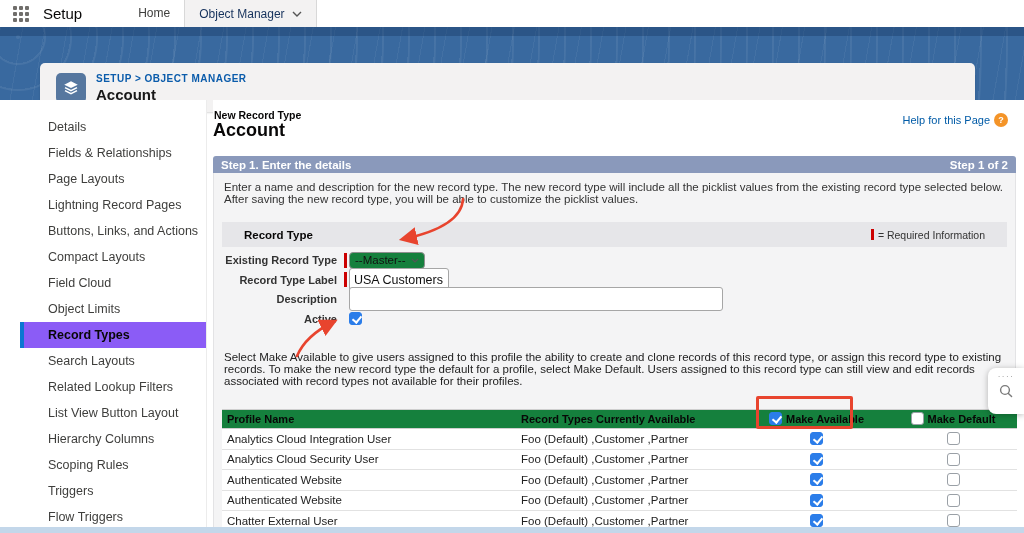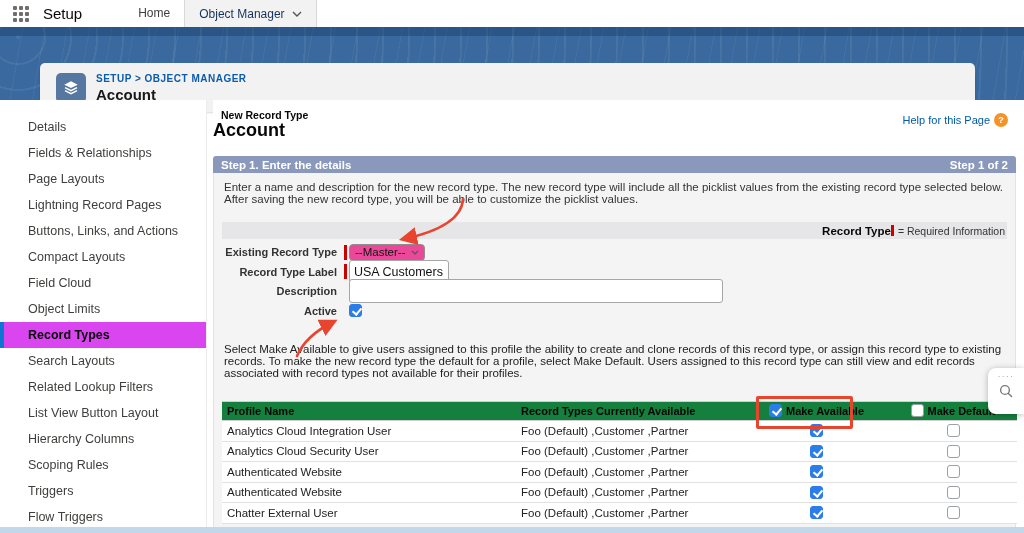--- a/index.html
+++ b/index.html
@@ -20,47 +20,47 @@
     background-image:repeating-radial-gradient(circle at 18px 10px, rgba(255,255,255,.07) 0 1.5px, transparent 2.5px 26px),
                      repeating-linear-gradient(100deg, rgba(255,255,255,.05) 0 1px, transparent 1px 22px); }
   .blue-band .darker { position:absolute; top:0; left:0; width:100%; height:9px; background:rgba(18,48,92,.35); }
   .banner-card { position:absolute; top:36px; left:8px; width:935px; height:49px; background:#f3f2f2; border-radius:5px; display:flex; align-items:center; padding-left:16px; gap:10px; box-shadow:0 1px 2px rgba(0,0,0,.15);margin-left:32px; }
   .obj-icon { width:30px; height:30px; border-radius:5px; background:#56779f; display:flex; align-items:center; justify-content:center; }
   .crumb { font-size:10px; font-weight:bold; letter-spacing:.5px; color:#0b5cab; margin-bottom:2px; }
   .banner-title { font-size:15px; font-weight:bold; color:#181818; }
 
   
   .sidebar { position:absolute; top:100px; left:0; width:207px; height:427px; background:#fff; border-right:1px solid #ececec; padding-top:14px; }
-  .side-item { height:26px; line-height:26px; padding-left:28px; font-size:12.5px; color:#3e3e3c; cursor:pointer; white-space:nowrap; }
-  .side-item.selected { background:#d946ef; border-left:4px solid #0b77d2; padding-left:24px; font-weight:bold; color:#080707; }
+  .side-item { height:26px; line-height:26px; padding-left:28px; font-size:12.5px; color:#3e3e3c; cursor:pointer; white-space:nowrap;margin-left:20px; }
+  .side-item.selected { background:#8b5cf6; border-left:4px solid #0b77d2; padding-left:24px; font-weight:bold; color:#080707; }
 
   
   .main { position:absolute; top:100px; left:213px; width:803px; height:427px; background:#fff; }
-  .eyebrow { position:absolute; top:9px; left:8px; font-size:10.5px; font-weight:bold; color:#080707; }
+  .eyebrow { position:absolute; top:9px; left:1px; font-size:10.5px; font-weight:bold; color:#080707; }
   .page-title { position:absolute; top:20px; left:0; font-size:18px; font-weight:bold; color:#080707; }
   .help-wrap { position:absolute; top:13px; right:8px; display:flex; align-items:center; gap:4px; }
   .help-link { font-size:11px; color:#015ba7; text-decoration:none; cursor:pointer; }
   .help-q { width:14px; height:14px; border-radius:50%; background:#f49428; color:#fff; font-size:9px; font-weight:bold; text-align:center; line-height:14px; }
 
   .step-box { position:absolute; top:56px; left:0; width:803px; }
   .step-head { height:17px; background:#8a99bb; border-radius:3px 3px 0 0; color:#fff; font-size:11.5px; font-weight:bold; display:flex; justify-content:space-between; align-items:center; padding:0 8px; }
   .step-body { background:#f4f4f5; border:1px solid #e3e3e5; border-top:none; padding:7px 8px 40px 8px; }
   .step-desc { font-size:11.5px; line-height:12px; color:#333; margin:1px 2px 17px 2px; }
 
-  .sub-head { height:17px; background:#e6e6e9; display:flex; justify-content:flex-end; align-items:center; padding:0 2px; }
+  .sub-head { height:25px; background:#e6e6e9; display:flex; justify-content:space-between; align-items:center; padding:0 22px; }
   .sub-title { font-size:11.5px; font-weight:bold; color:#080707; }
   .req-note { display:flex; align-items:center; gap:4px; font-size:10.5px; color:#333; }
   .req-bar { display:inline-block; width:3px; height:11px; background:#c00; }
 
   .form { margin-top:5px; }
   .frow { display:flex; align-items:center; height:16px; margin-bottom:3.5px; }
   .flabel { width:122px; text-align:right; padding-right:7px; font-size:11px; font-weight:bold; color:#333; white-space:nowrap; }
   .req-slot { width:5px; display:flex; justify-content:flex-start; }
   .req-slot .req-bar { height:15px; }
-  .sel { display:inline-flex; align-items:center; gap:6px; height:17px; border:1px solid #8f8f8f; border-radius:4px; background:#ec4899; padding:0 5px; font-size:11.5px; color:#111; cursor:pointer; }
+  .sel { display:inline-flex; align-items:center; gap:6px; height:17px; border:1px solid #8f8f8f; border-radius:4px; background:#15803d; padding:0 5px; font-size:11.5px; color:#111; cursor:pointer; }
   .tin { height:24px; border:1px solid #a6a6a6; border-radius:3px; background:#fff; font-size:12.5px; color:#111; padding:0 4px; font-family:"Liberation Sans",sans-serif; }
   .tin.w100 { width:100px; }
   .tin.wdesc { width:374px; }
   .info-i { width:13px; height:13px; margin-left:7px; background:#dfe5ee; border:1px solid #b9c3d0; border-radius:2px; color:#33679f; font-size:10px; font-style:italic; font-family:"Liberation Serif",serif; text-align:center; line-height:12px; cursor:pointer; }
 
   .cb { width:13px; height:13px; border:1px solid #9aa0a6; border-radius:3px; background:#fff; display:inline-block; position:relative; cursor:pointer; flex:none; }
   .cb.checked { background:#2b7de9; border-color:#2b7de9; }
   .cb.checked::after { content:""; position:absolute; left:4px; top:1px; width:4px; height:7px; border:solid #fff; border-width:0 2px 2px 0; transform:rotate(40deg); }
 
   .help-text { font-size:11.5px; line-height:12px; color:#222; margin:24px 2px 0 2px; }

